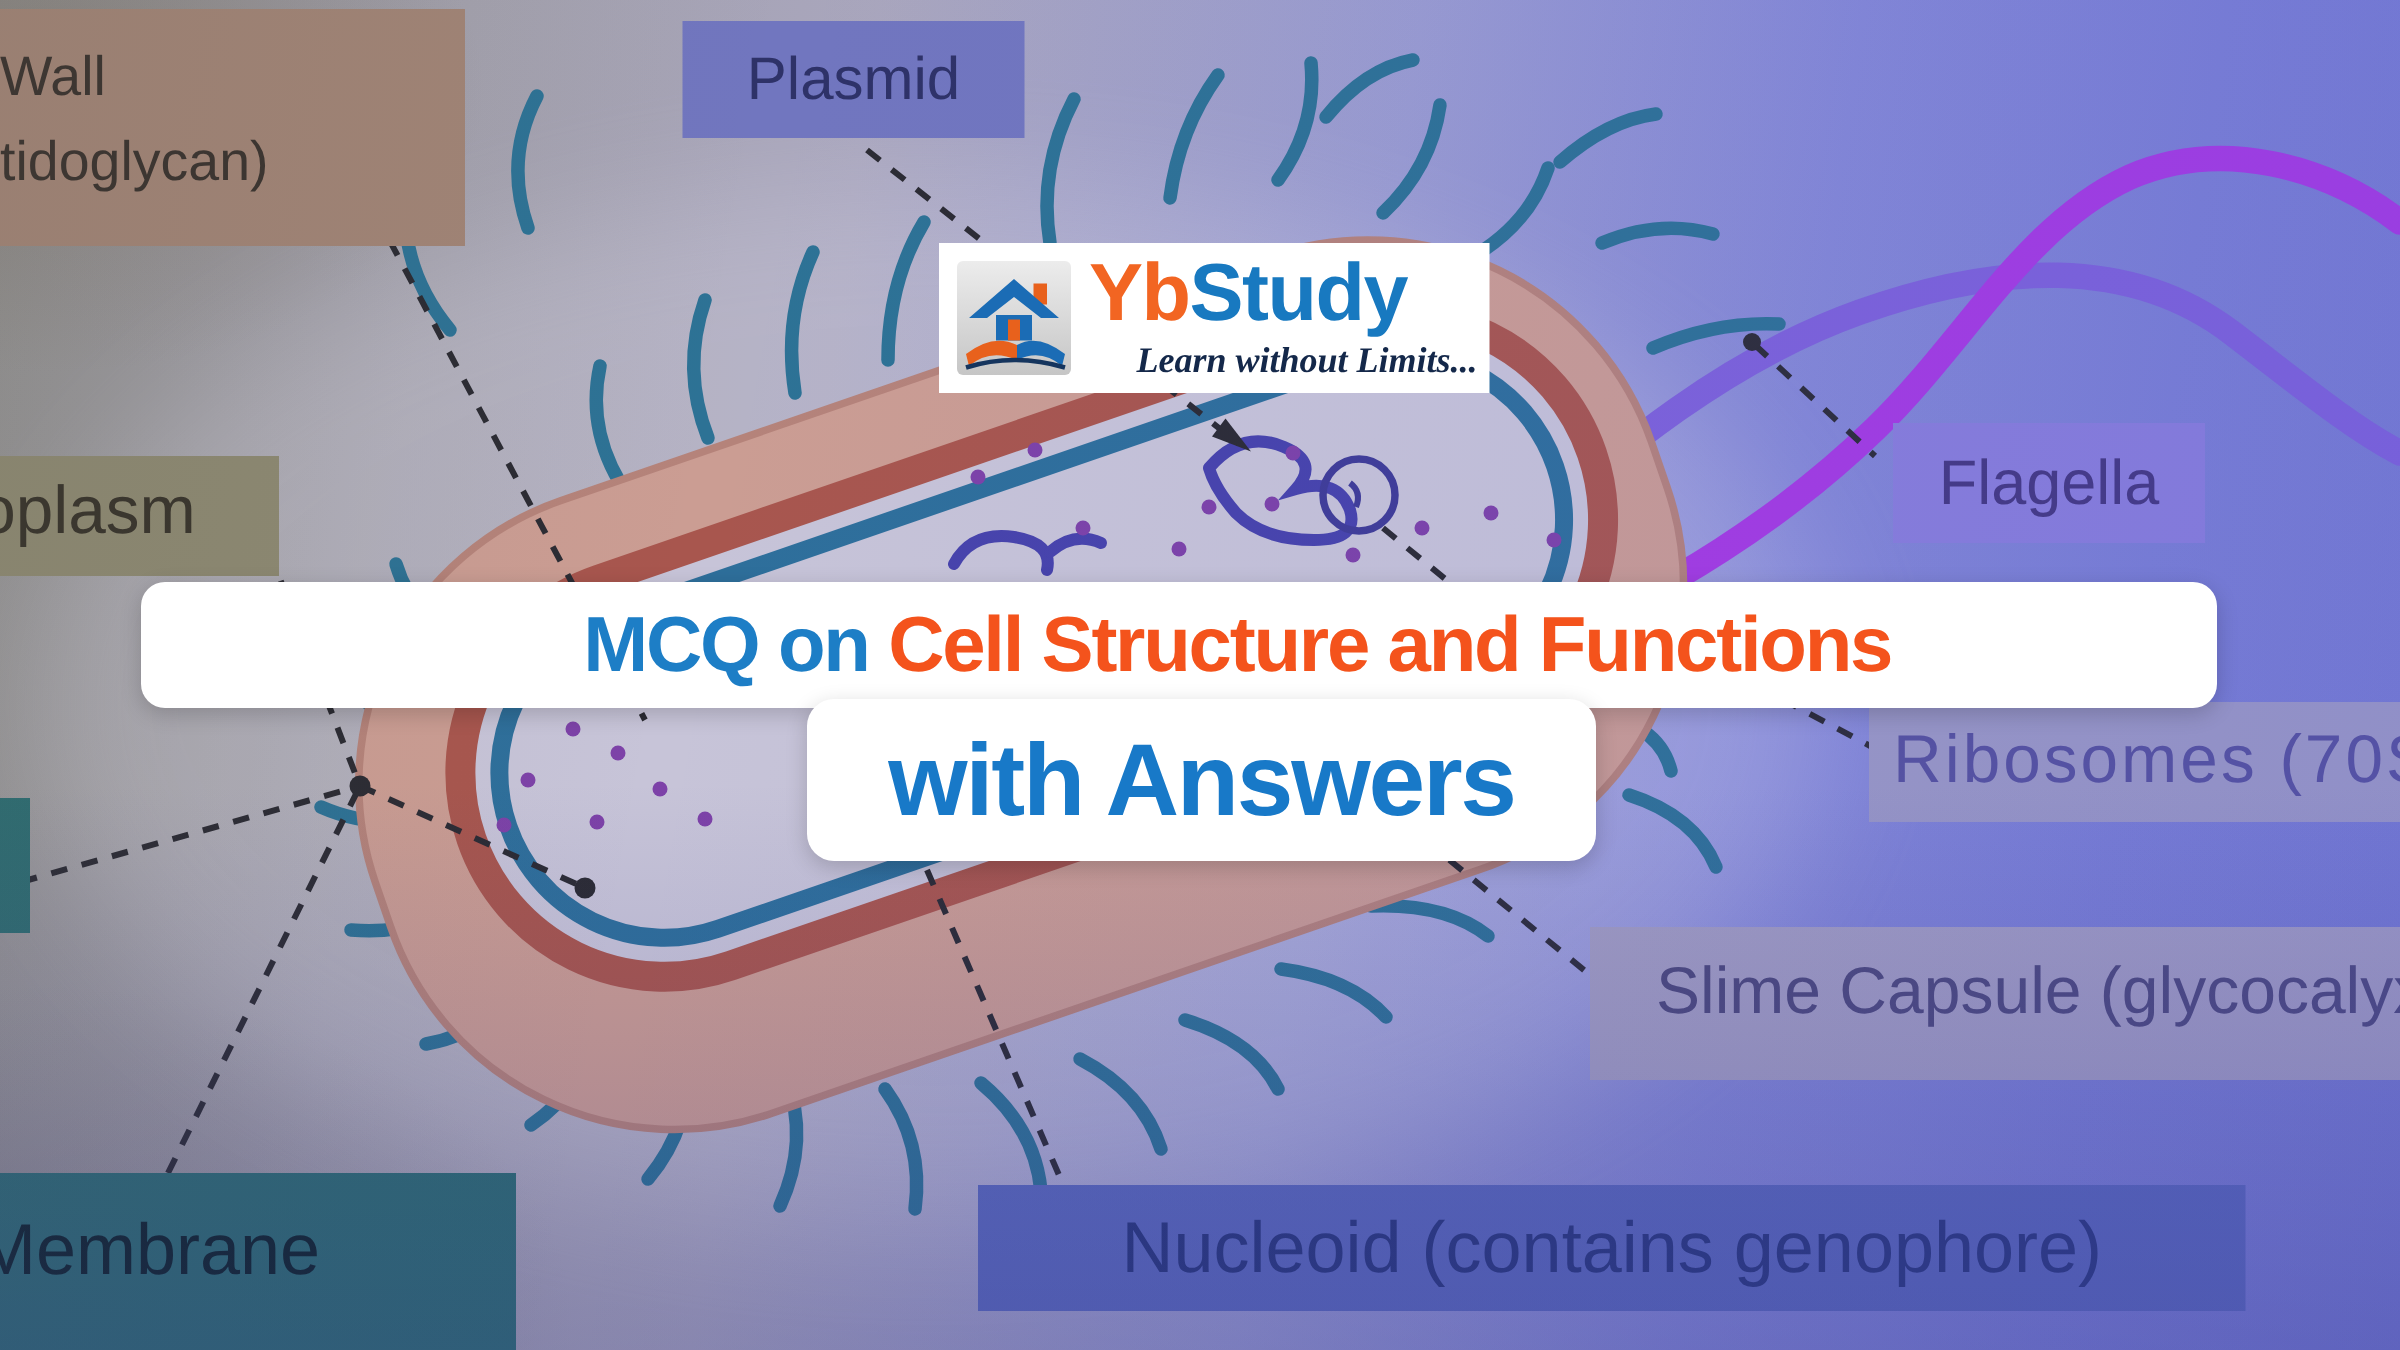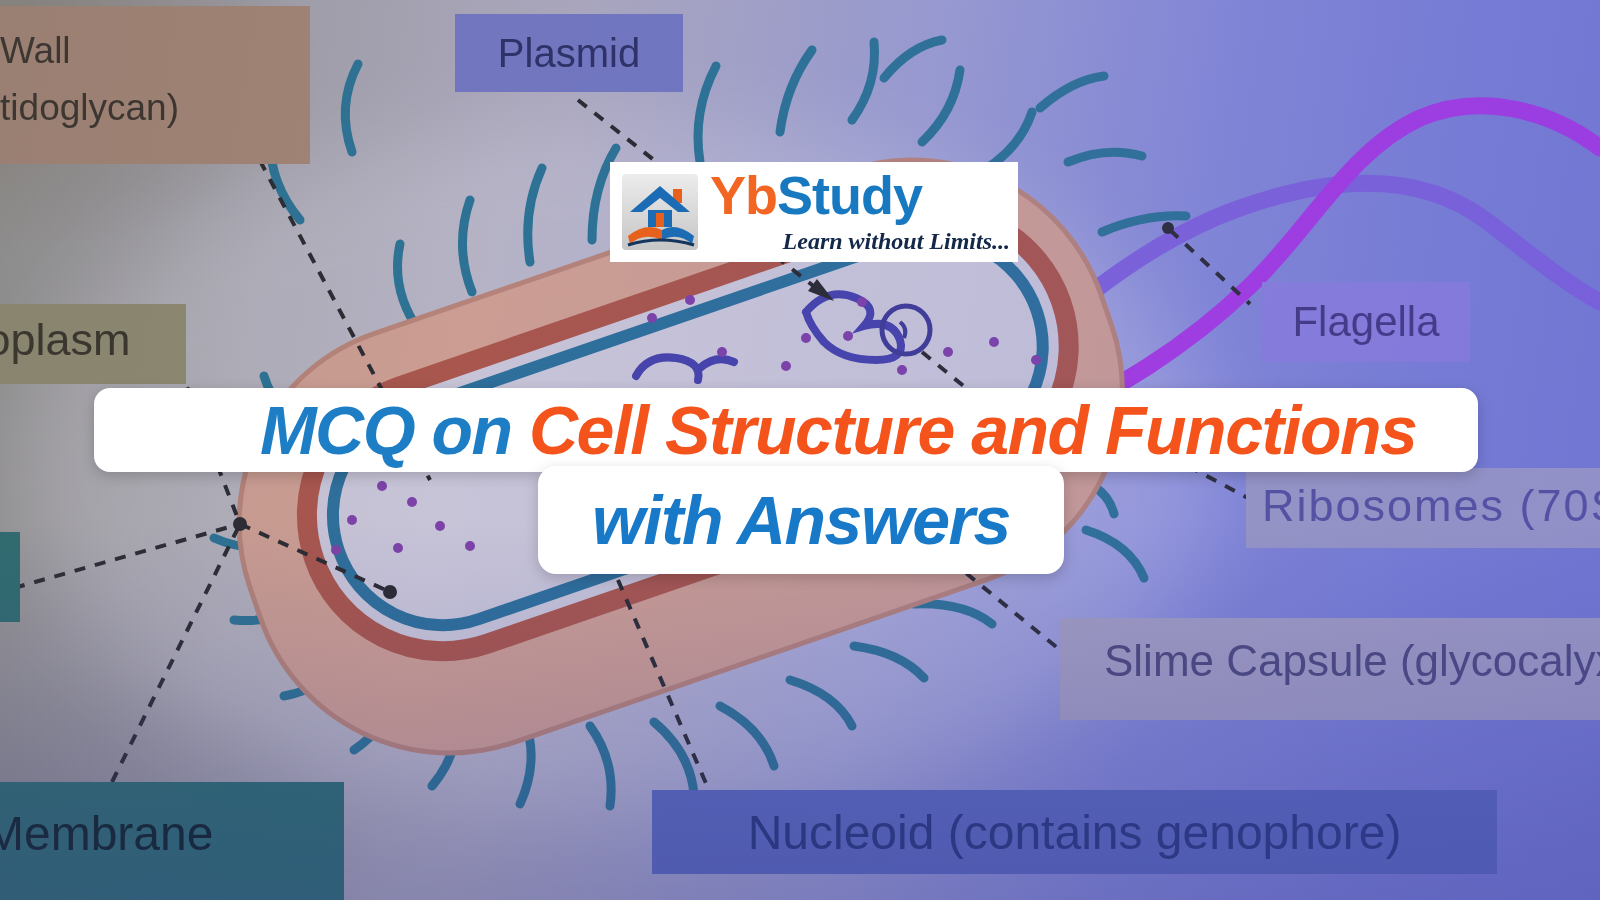--- a/index.html
+++ b/index.html
@@ -33,36 +33,36 @@
       font-size:48px;color:#0d2329;padding:24px 0 0 58px;}
   #lbl-membrane .t{margin-left:-8px;}
   #lbl-stub{left:-8px;top:532px;width:28px;height:90px;background:#2d6d72;}
   
   #vignette{position:absolute;inset:0;z-index:5;pointer-events:none;
       background:
         linear-gradient(180deg, rgba(40,40,110,0) 58%, rgba(52,54,138,.28) 100%),
         linear-gradient(100deg, rgba(90,88,80,.10) 0%, rgba(90,90,110,0) 30%, rgba(84,90,215,.10) 75%, rgba(80,86,220,.16) 100%);}
   
   .card{position:absolute;z-index:10;background:#fff;}
-  #logo-box{left:610px;top:162px;width:408px;height:100px;}
+  #logo-box{left:626px;top:162px;width:367px;height:100px;}
   #logo-icon{position:absolute;left:12px;top:12px;}
   #logo-name{position:absolute;left:100px;top:2px;font-size:54px;font-weight:700;letter-spacing:-1px;}
   #logo-name .o{color:#f26522;}
   #logo-name .b{color:#1879c0;}
   #logo-tag{position:absolute;right:8px;top:66px;font-family:"Liberation Serif",serif;
       font-style:italic;font-weight:700;font-size:24px;color:#14284a;}
   #title1{left:94px;top:388px;width:1384px;height:84px;border-radius:16px;
       display:flex;align-items:center;justify-content:center;
       box-shadow:0 4px 14px rgba(0,0,0,.18);}
-  #title1 .line{font-size:68px;font-weight:700;letter-spacing:-1.5px;white-space:pre;font-style:italic;}
+  #title1 .line{font-size:52px;font-weight:700;letter-spacing:-1.5px;white-space:pre;}
   #title1 .blue{color:#1d7ec6;}
   #title1 .orange{color:#f4531c;}
   #title2{left:538px;top:466px;width:526px;height:108px;border-radius:18px;
       display:flex;align-items:center;justify-content:center;
-      box-shadow:0 4px 14px rgba(0,0,0,.18);font-style:italic;}
+      box-shadow:0 4px 14px rgba(0,0,0,.18);}
   #title2 .line{font-size:68px;font-weight:700;letter-spacing:-1.5px;color:#1879c8;}
 </style>
 </head>
 <body>
 
 <div id="stage">
 
   <div id="bg"></div>
 
   <svg id="diagram" width="1600" height="900" viewBox="0 0 1600 900">

